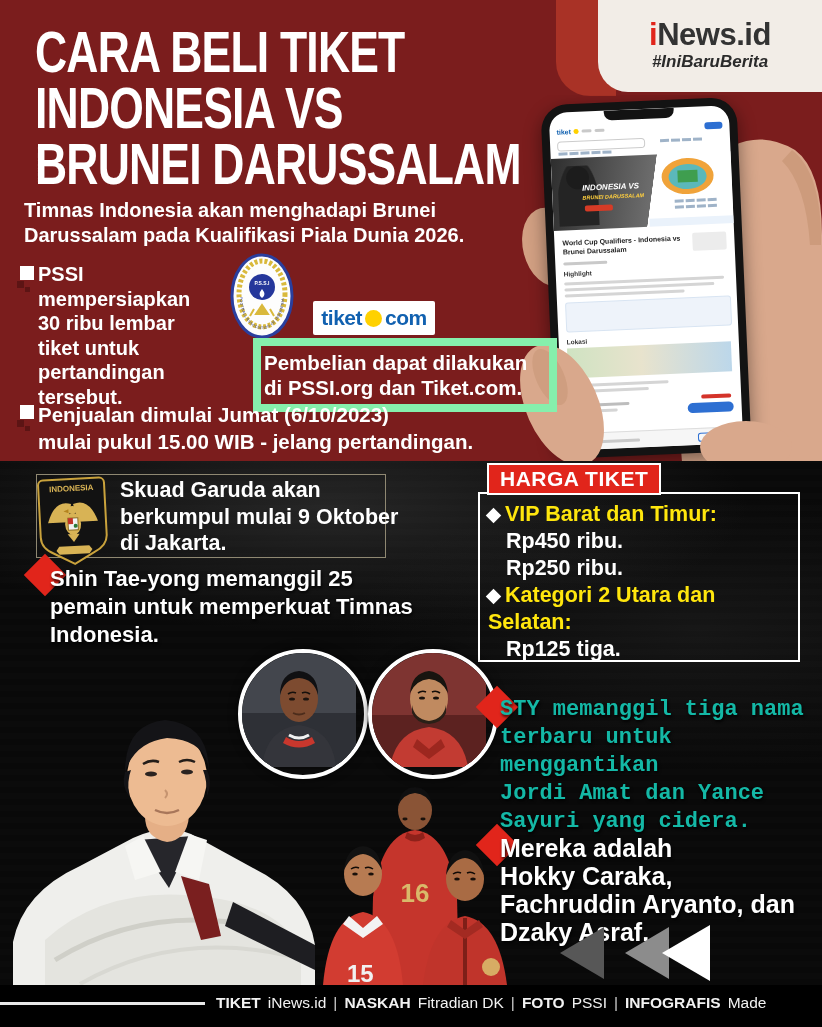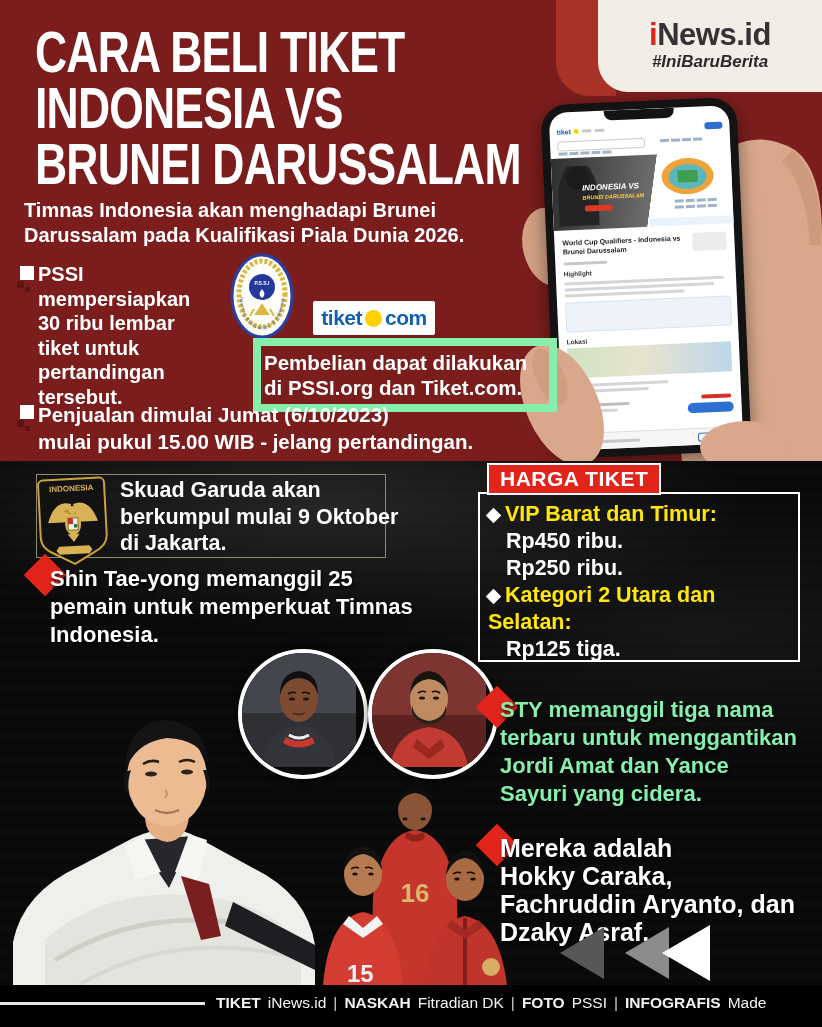--- a/index.html
+++ b/index.html
@@ -91,21 +91,21 @@
      font-size:21px;font-weight:900;padding:2px 11px;letter-spacing:.5px;z-index:4;}
   #price-panel{left:478px;top:492px;width:322px;height:170px;border:2.5px solid #fff;box-sizing:border-box;
      padding:7px 8px;z-index:3;}
   .p-cat{font-size:21.5px;line-height:27px;font-weight:800;color:#ffe60d;}
   .p-val{font-size:21.5px;line-height:27px;font-weight:700;color:#fff;margin-left:18px;}
   .mini-d{display:inline-block;width:11px;height:11px;background:#fff;transform:rotate(45deg);margin-right:6px;}
 
   .pcircle{width:122px;height:122px;border-radius:50%;border:4px solid #fff;overflow:hidden;
      box-shadow:0 0 10px rgba(0,0,0,.6);z-index:3;}
   .shadowed{text-shadow:1px 2px 3px rgba(0,0,0,.85);}
-  #sty-text{left:500px;top:696px;font-size:22px;line-height:28px;font-weight:700;color:#86efac;z-index:5;}
+  #sty-text{left:500px;top:696px;font-size:22px;line-height:28px;font-weight:700;color:#14b8a6;z-index:5;font-family:Liberation Mono, monospace;}
   #mereka-text{left:500px;top:834px;font-size:25px;line-height:28px;font-weight:700;color:#fff;z-index:5;}
 
   .chev{width:0;height:0;border-style:solid;border-width:26px 44px 26px 0;z-index:5;}
 
   #footer{left:0;top:985px;width:822px;height:42px;background:#000;z-index:6;}
   #footer-line{left:0;top:17px;width:205px;height:3px;background:#e8e8e8;}
   #footer-text{left:216px;top:9px;font-size:15.5px;color:#f2f2f2;display:flex;gap:7px;align-items:center;}
   #footer-text b{font-weight:900;}
   #footer-text .sep{color:#cfcfcf;}
 </style>

